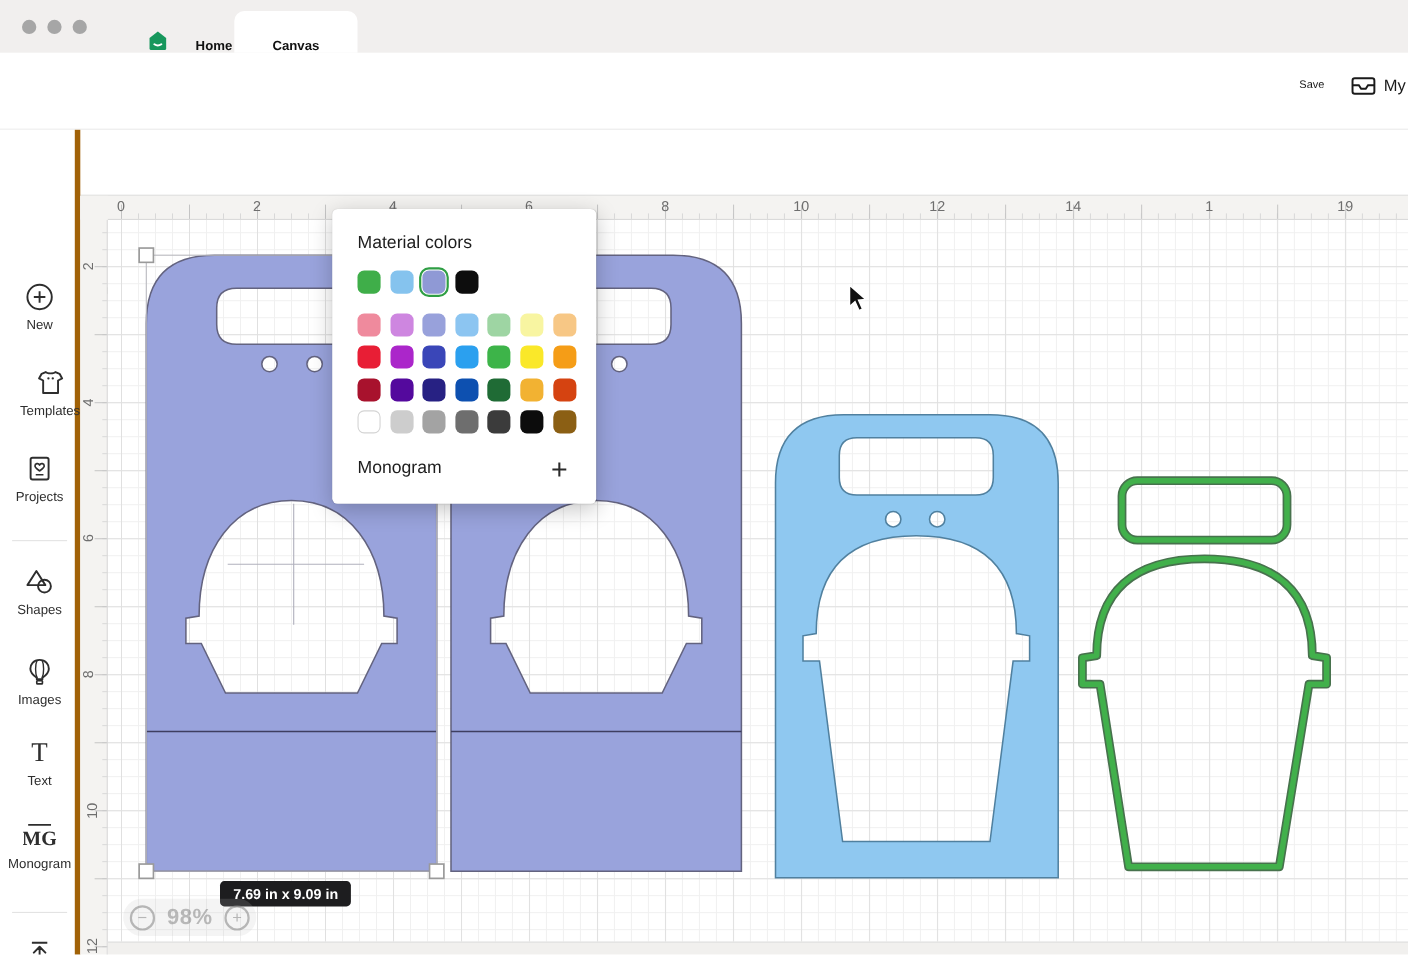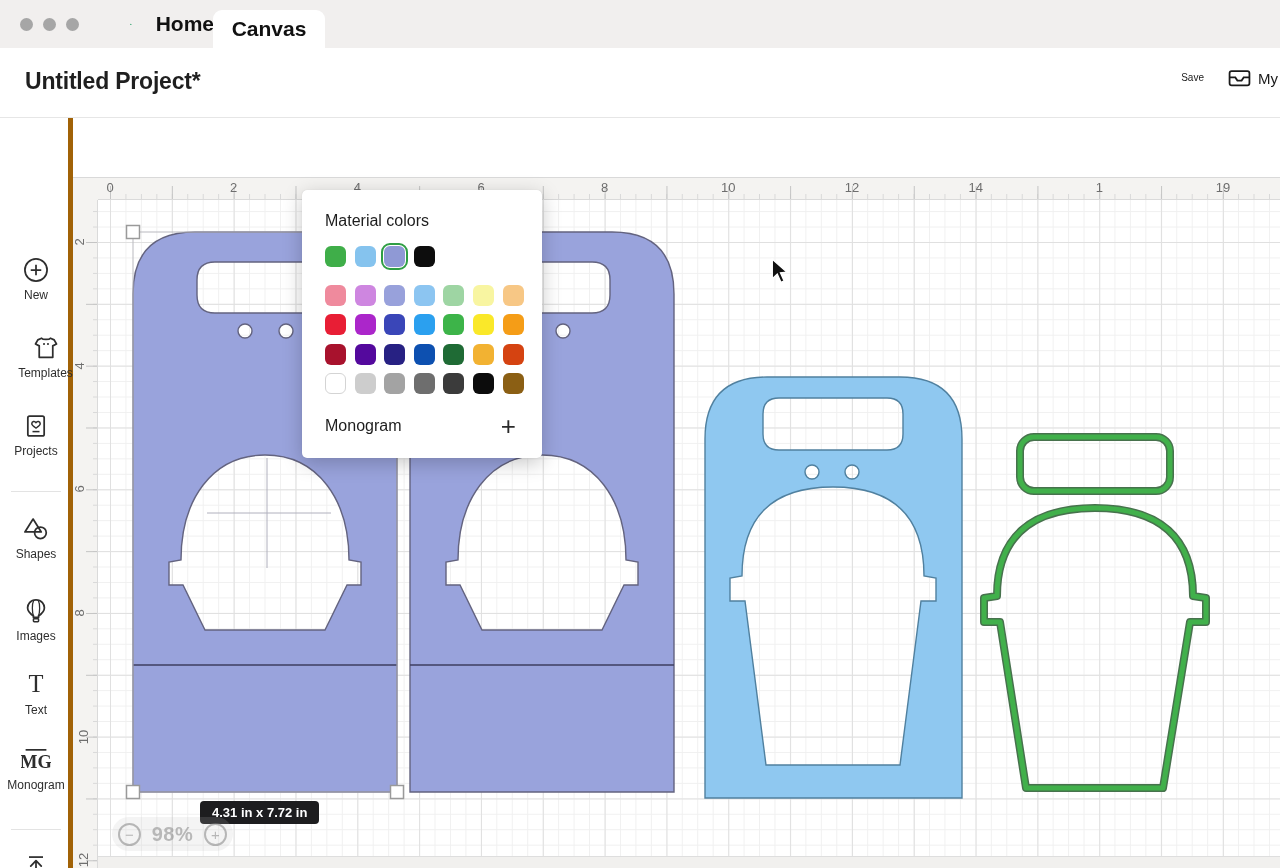--- a/index.html
+++ b/index.html
@@ -4,22 +4,22 @@
 <style>
   * { margin:0; padding:0; box-sizing:border-box; }
   html,body { background:#fff; }
   body { font-family:"Liberation Sans", sans-serif; color:#1f1f1f; }
   #app { position:relative; width:1280px; height:868px; overflow:hidden; background:#fff; }
 
   
   #tabbar { position:absolute; left:0; top:0; width:1280px; height:48px; background:#f1efee; }
   .win-dots { position:absolute; left:20px; top:18px; display:flex; gap:10px; }
   .win-dot { width:13px; height:13px; border-radius:50%; background:#a6a6a6; }
-  .tab { position:absolute; top:0; height:48px; display:flex; align-items:center; gap:24px;
-         font-size:21px; font-weight:bold; color:#111; cursor:pointer; }
+  .tab { position:absolute; top:0; height:48px; display:flex; align-items:flex-end; gap:24px;
+         font-size:12px; font-weight:bold; color:#111; cursor:pointer; }
   #home-tab { left:130px; width:84px; justify-content:center; }
   #canvas-tab { left:213px; width:112px; justify-content:center; background:#fff; border-radius:9px 9px 0 0; top:10px; height:38px; }
 
   
   #titlebar { position:absolute; left:0; top:48px; width:1280px; height:70px; background:#fff; border-bottom:1px solid #e6e6e6; }
   #proj-title { position:absolute; left:25px; top:20px; font-size:23px; font-weight:bold; letter-spacing:-.2px; }
   #save-btn { position:absolute; right:76px; top:24px; font-size:10px; color:#1a1a1a; cursor:pointer; }
   #mystuff { position:absolute; left:1228px; top:20px; display:flex; align-items:center; gap:7px; font-size:15px; color:#1a1a1a; cursor:pointer; }
 
   
@@ -111,21 +111,20 @@
         <path d="M7 12.6 Q10 14.8 13 12.6" stroke="#fff" stroke-width="1.8" fill="none" stroke-linecap="round"></path>
       </svg>
       <span>Home</span>
     </div>
     <div class="tab" id="canvas-tab">
       <span>Canvas</span>
     </div>
   </div>
 
   <div id="titlebar">
-    <div id="proj-title">Untitled Project*</div>
     <div id="save-btn">Save</div>
     <div id="mystuff">
       <svg width="23" height="20" viewBox="0 0 22 19">
         <rect x="1.5" y="3" width="19" height="13.5" rx="2" fill="none" stroke="#1a1a1a" stroke-width="1.7"></rect>
         <path d="M1.5 9 H7 l2 3 h4 l2 -3 h5.5" fill="none" stroke="#1a1a1a" stroke-width="1.7"></path>
       </svg>
       <span>My</span>
     </div>
   </div>
 
@@ -503,21 +502,21 @@
         <div class="swatch" style="background: rgb(59, 59, 59);"></div>
         <div class="swatch" style="background: rgb(12, 12, 12);"></div>
         <div class="swatch" style="background: rgb(139, 95, 20);"></div>
       </div>
     <div id="adv-row">
       <span id="adv-label">Monogram</span>
       <span id="adv-plus">+</span>
     </div>
   </div>
 
-  <div id="size-tooltip">4.31 in x 7.72 in</div>
+  <div id="size-tooltip">7.69 in x 9.09 in</div>
   <div id="zoom-pill">
     <span class="zoom-circle">−</span>
     <span id="zoom-level">98%</span>
     <span class="zoom-circle">+</span>
   </div>
 
   <svg id="cursor" width="20" height="26" viewBox="0 0 15 22">
     <path d="M1 1 L1 17.5 L5.2 13.7 L8.3 20.6 L11 19.4 L7.9 12.6 L13.5 12 Z" fill="#111" stroke="#fff" stroke-width="1.1"></path>
   </svg>
 

